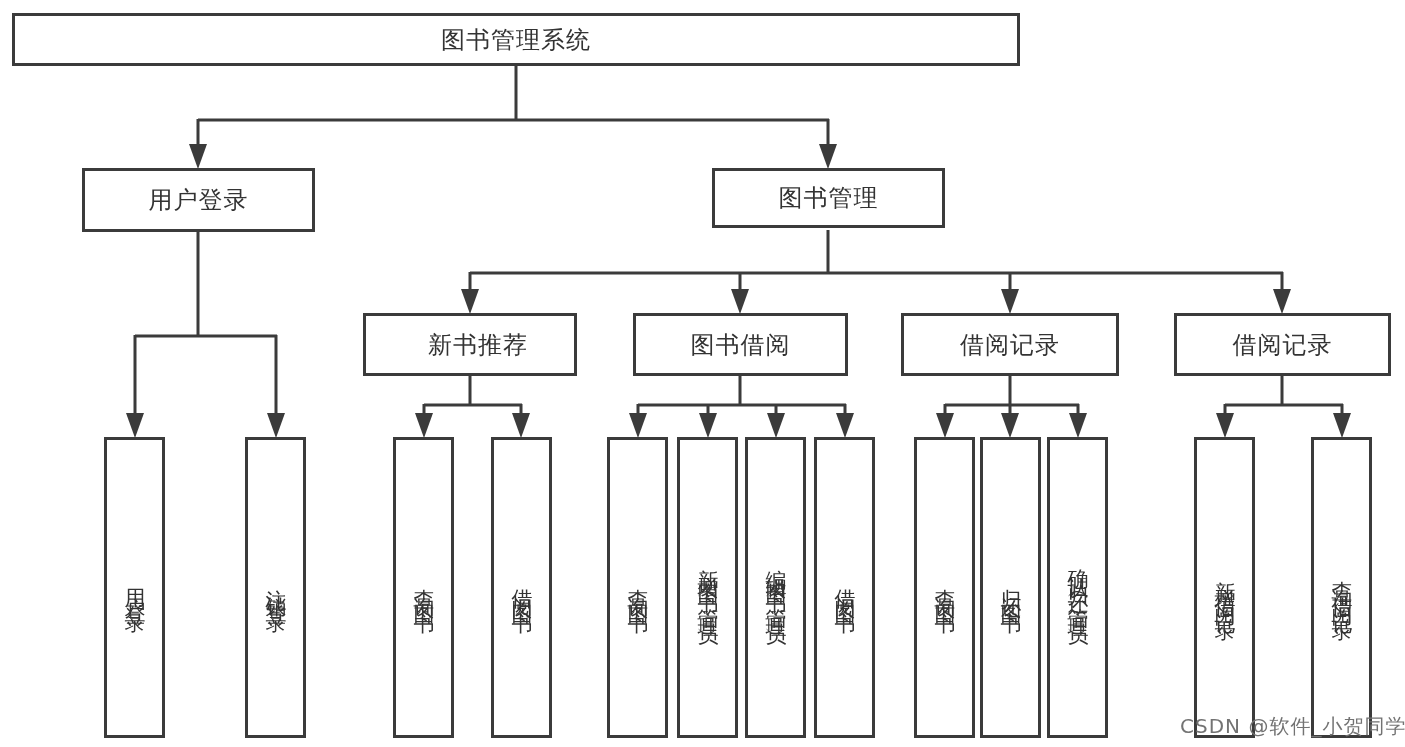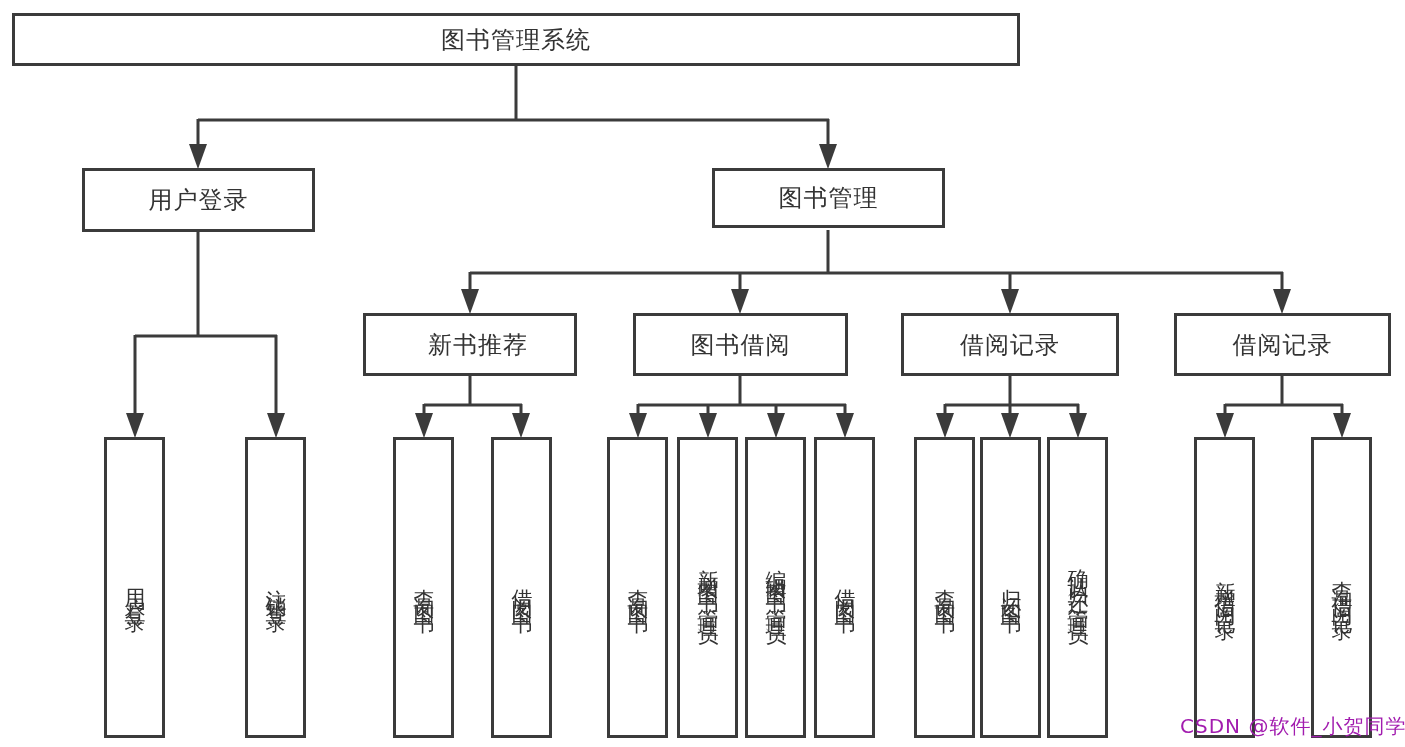--- a/index.html
+++ b/index.html
@@ -147,15 +147,15 @@
   <div class="box v-box" style="left:1047px; top:437px; width:61px; height:301px;">
     <span>确认归还（管理员）</span>
   </div>
   <div class="box v-box" style="left:1194px; top:437px; width:61px; height:301px;">
     <span>新增借阅记录</span>
   </div>
   <div class="box v-box" style="left:1311px; top:437px; width:61px; height:301px;">
     <span>查询借阅记录</span>
   </div>
 
-  <div class="watermark" style="color: #a21caf;">CSDN @软件_小贺同学</div>
+  <div class="watermark" style="color: #737373;">CSDN @软件_小贺同学</div>
 
 </div>
 
 </body></html>

